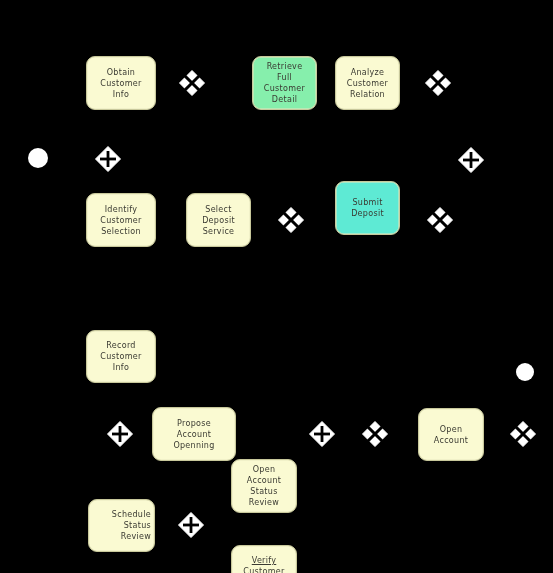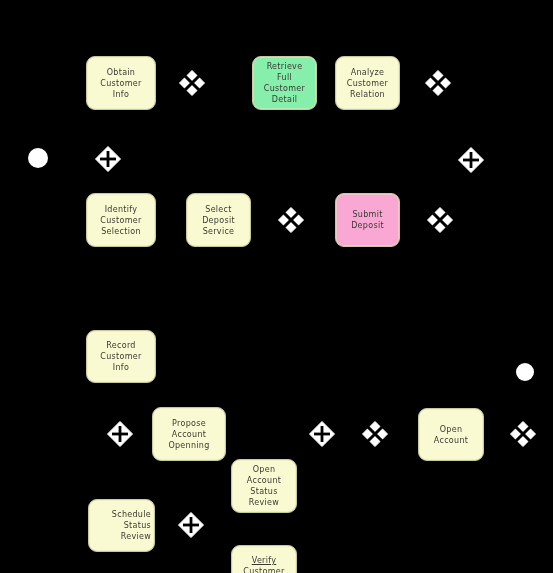--- a/index.html
+++ b/index.html
@@ -93,30 +93,30 @@
     <div class="task" style="left: 86px; top: 153px; width: 70px; height: 54px; background: rgb(250, 250, 210); border-color: rgb(200, 200, 155); color: rgb(58, 58, 50);">
       <span class="label">Identify
 Customer
 Selection</span>
     </div>
     <div class="task" style="left: 186px; top: 153px; width: 65px; height: 54px; background: rgb(250, 250, 210); border-color: rgb(200, 200, 155); color: rgb(58, 58, 50);">
       <span class="label">Select
 Deposit
 Service</span>
     </div>
-    <div class="task" style="left: 335px; top: 153px; width: 65px; height: 54px; background: #f9a8d4; border-color: rgb(200, 200, 155); color: rgb(58, 58, 50);">
+    <div class="task" style="left: 335px; top: 141px; width: 65px; height: 54px; background: #5eead4; border-color: rgb(200, 200, 155); color: rgb(58, 58, 50);">
       <span class="label">Submit
 Deposit</span>
     </div>
     <div class="task" style="left: 86px; top: 290px; width: 70px; height: 53px; background: rgb(250, 250, 210); border-color: rgb(200, 200, 155); color: rgb(58, 58, 50); justify-content: center;">
       <span class="label">Record
 Customer
 Info</span>
     </div>
-    <div class="task" style="left: 152px; top: 367px; width: 74px; height: 54px; background: rgb(250, 250, 210); border-color: rgb(200, 200, 155); color: rgb(58, 58, 50);">
+    <div class="task" style="left: 152px; top: 367px; width: 84px; height: 54px; background: rgb(250, 250, 210); border-color: rgb(200, 200, 155); color: rgb(58, 58, 50);">
       <span class="label">Propose
 Account
 Openning</span>
     </div>
     <div class="task" style="left: 418px; top: 368px; width: 66px; height: 53px; background: rgb(250, 250, 210); border-color: rgb(200, 200, 155); color: rgb(58, 58, 50);">
       <span class="label">Open
 Account</span>
     </div>
     <div class="task" style="left: 231px; top: 419px; width: 66px; height: 54px; background: rgb(250, 250, 210); border-color: rgb(200, 200, 155); color: rgb(58, 58, 50);">
       <span class="label">Open

